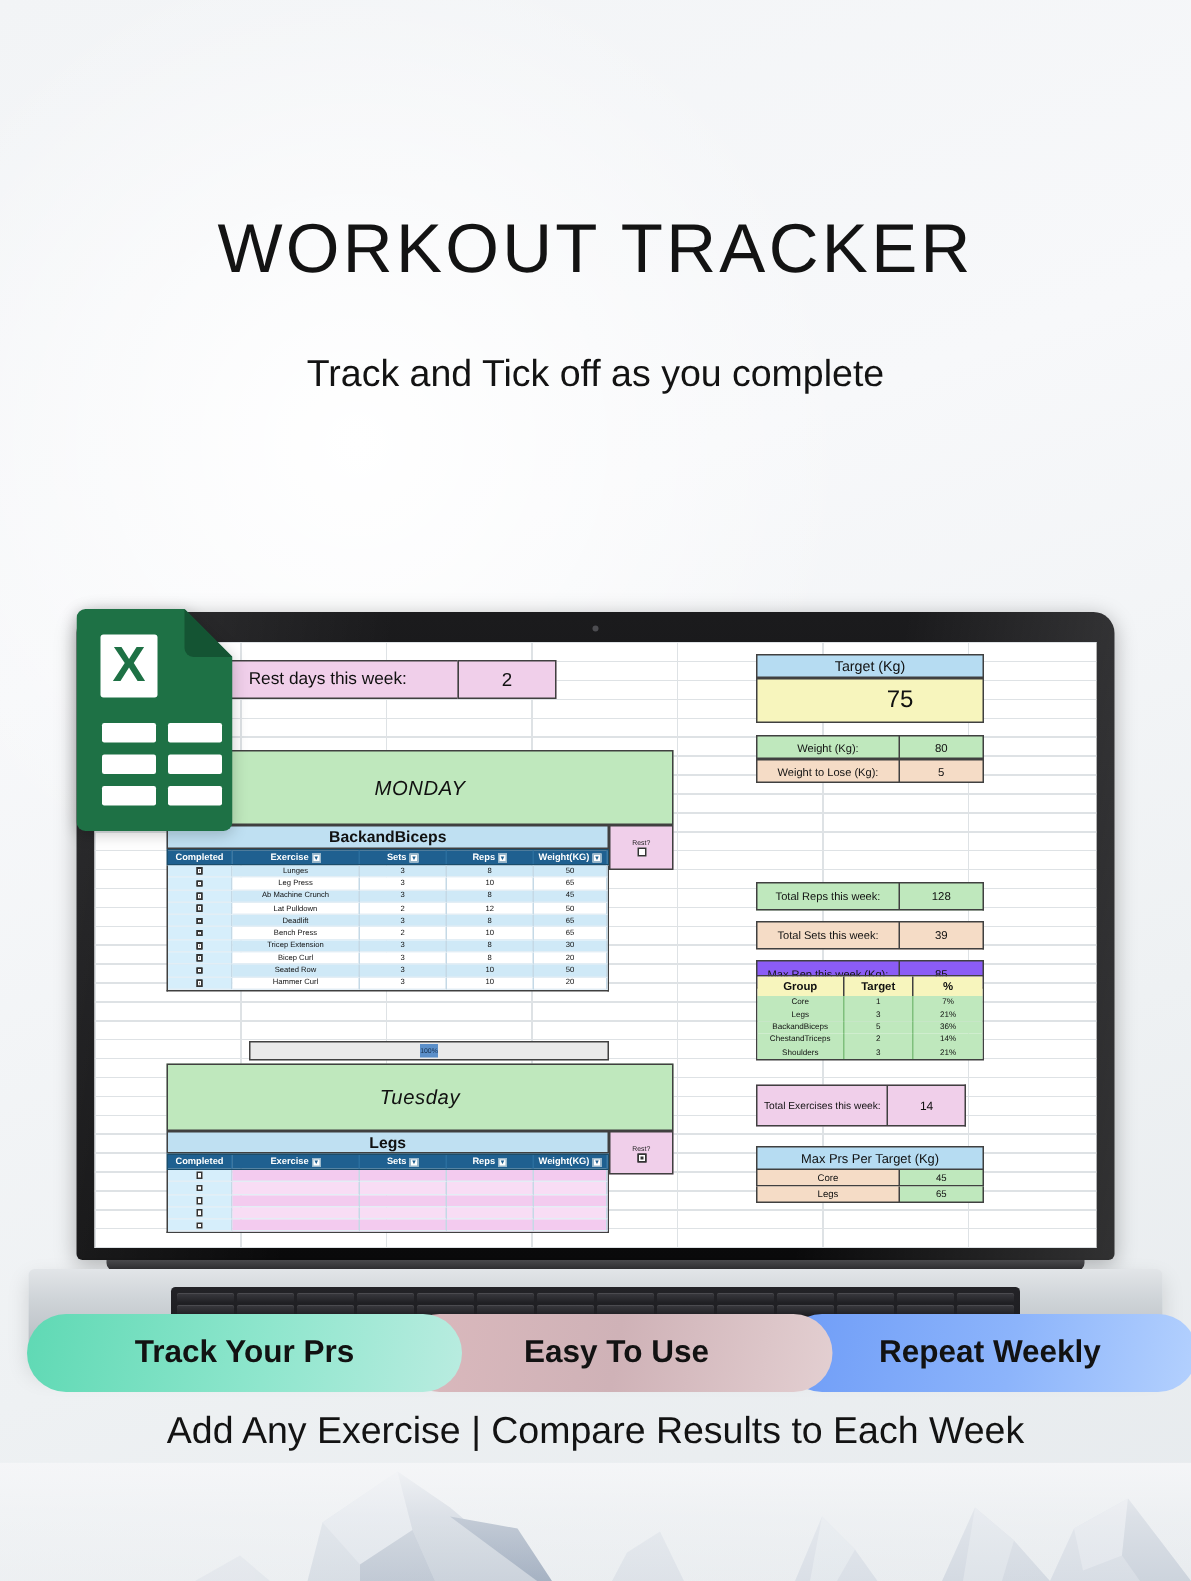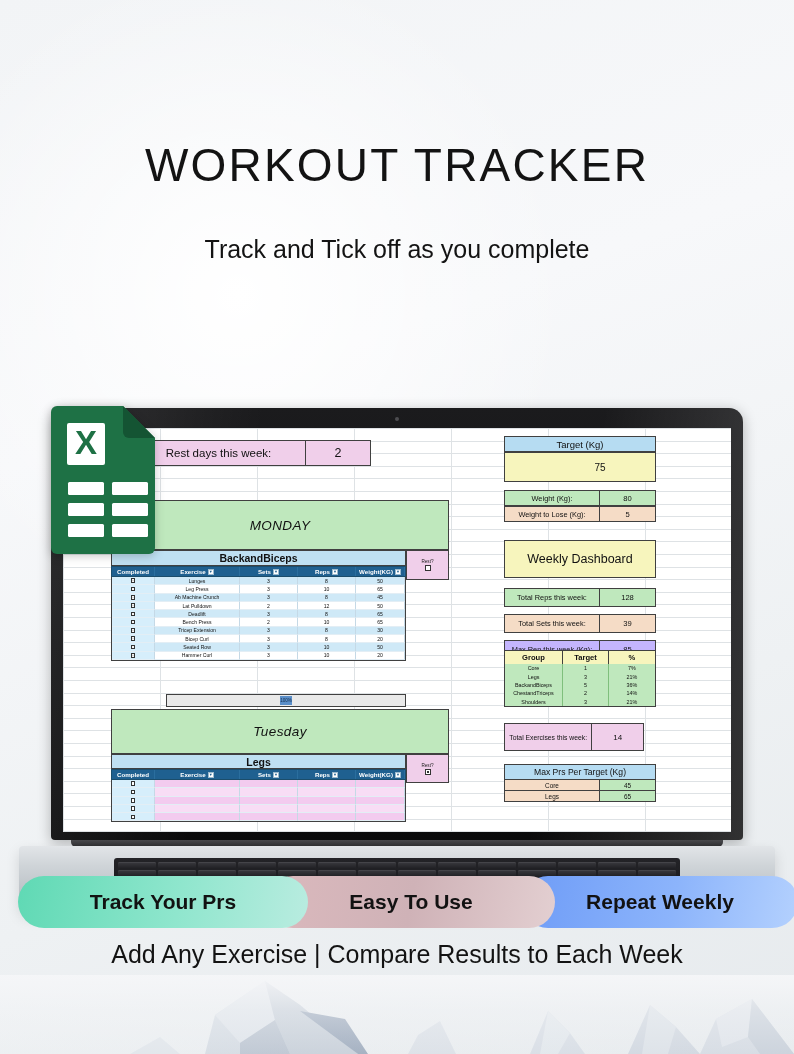--- a/index.html
+++ b/index.html
@@ -147,29 +147,29 @@
     background:#e9e9e9; font-size:8px; color:#222; }
   .compl-bar { left:103px; top:266px; width:240px; height:13px;
     background:#e9e9e9; border:1px solid #404040; padding:1px; }
   .compl-fill { height:100%; background:#5b8fc9; display:flex;
     align-items:center; justify-content:center; color:#16304f; font-size:4.6px; }
 
   
   .target-hdr { left:441px; top:8px; width:152px; height:16px;
     background:#b6dcf2; font-size:9.5px; color:#111; }
   .target-val { left:441px; top:24px; width:152px; height:30px;
-    background:#f7f5bd; font-size:10px; color:#111;padding-left:40px; }
+    background:#f7f5bd; font-size:16px; color:#111;padding-left:40px; }
 
   .kv { position:absolute; display:flex; }
   .kv .k { border:1px solid #404040; display:flex; align-items:center;
            justify-content:center; font-size:7.4px; color:#111; }
   .kv .v { border:1px solid #404040; border-left:none; display:flex;
            align-items:center; justify-content:center; font-size:7.6px; color:#111; }
   .g { background:#bfe8bd; } .pe { background:#f5dcc6; }
-  .bl { background:#c4b5fd; }
+  .bl { background:#8b5cf6; }
 
   .wk-dash { left:441px; top:112px; width:152px; height:38px;
     background:#f7f5bd; font-size:12.5px; color:#111; }
 
   
   .gt { position:absolute; left:441px; top:222px; width:152px;
         border:1px solid #404040; }
   .gt .hrow { display:flex; background:#f7f5bd; }
   .gt .hrow div { font-size:7.6px; font-weight:bold; color:#111;
     display:flex; align-items:center; justify-content:center;
@@ -443,21 +443,20 @@
 
         <div class="kv" style="left:441px; top:62px;">
           <div class="k g" style="width:96px;height:16px;">Weight (Kg):</div>
           <div class="v g" style="width:56px;height:16px;">80</div>
         </div>
         <div class="kv" style="left:441px; top:78px;">
           <div class="k pe" style="width:96px;height:16px;">Weight to Lose (Kg):</div>
           <div class="v pe" style="width:56px;height:16px;">5</div>
         </div>
 
-        <div class="cell wk-dash">Weekly Dashboard</div>
 
         <div class="kv" style="left:441px; top:160px;">
           <div class="k g" style="width:96px;height:19px;">Total Reps this week:</div>
           <div class="v g" style="width:56px;height:19px;">128</div>
         </div>
         <div class="kv" style="left:441px; top:186px;">
           <div class="k pe" style="width:96px;height:19px;">Total Sets this week:</div>
           <div class="v pe" style="width:56px;height:19px;">39</div>
         </div>
         <div class="kv" style="left:441px; top:212px;">

